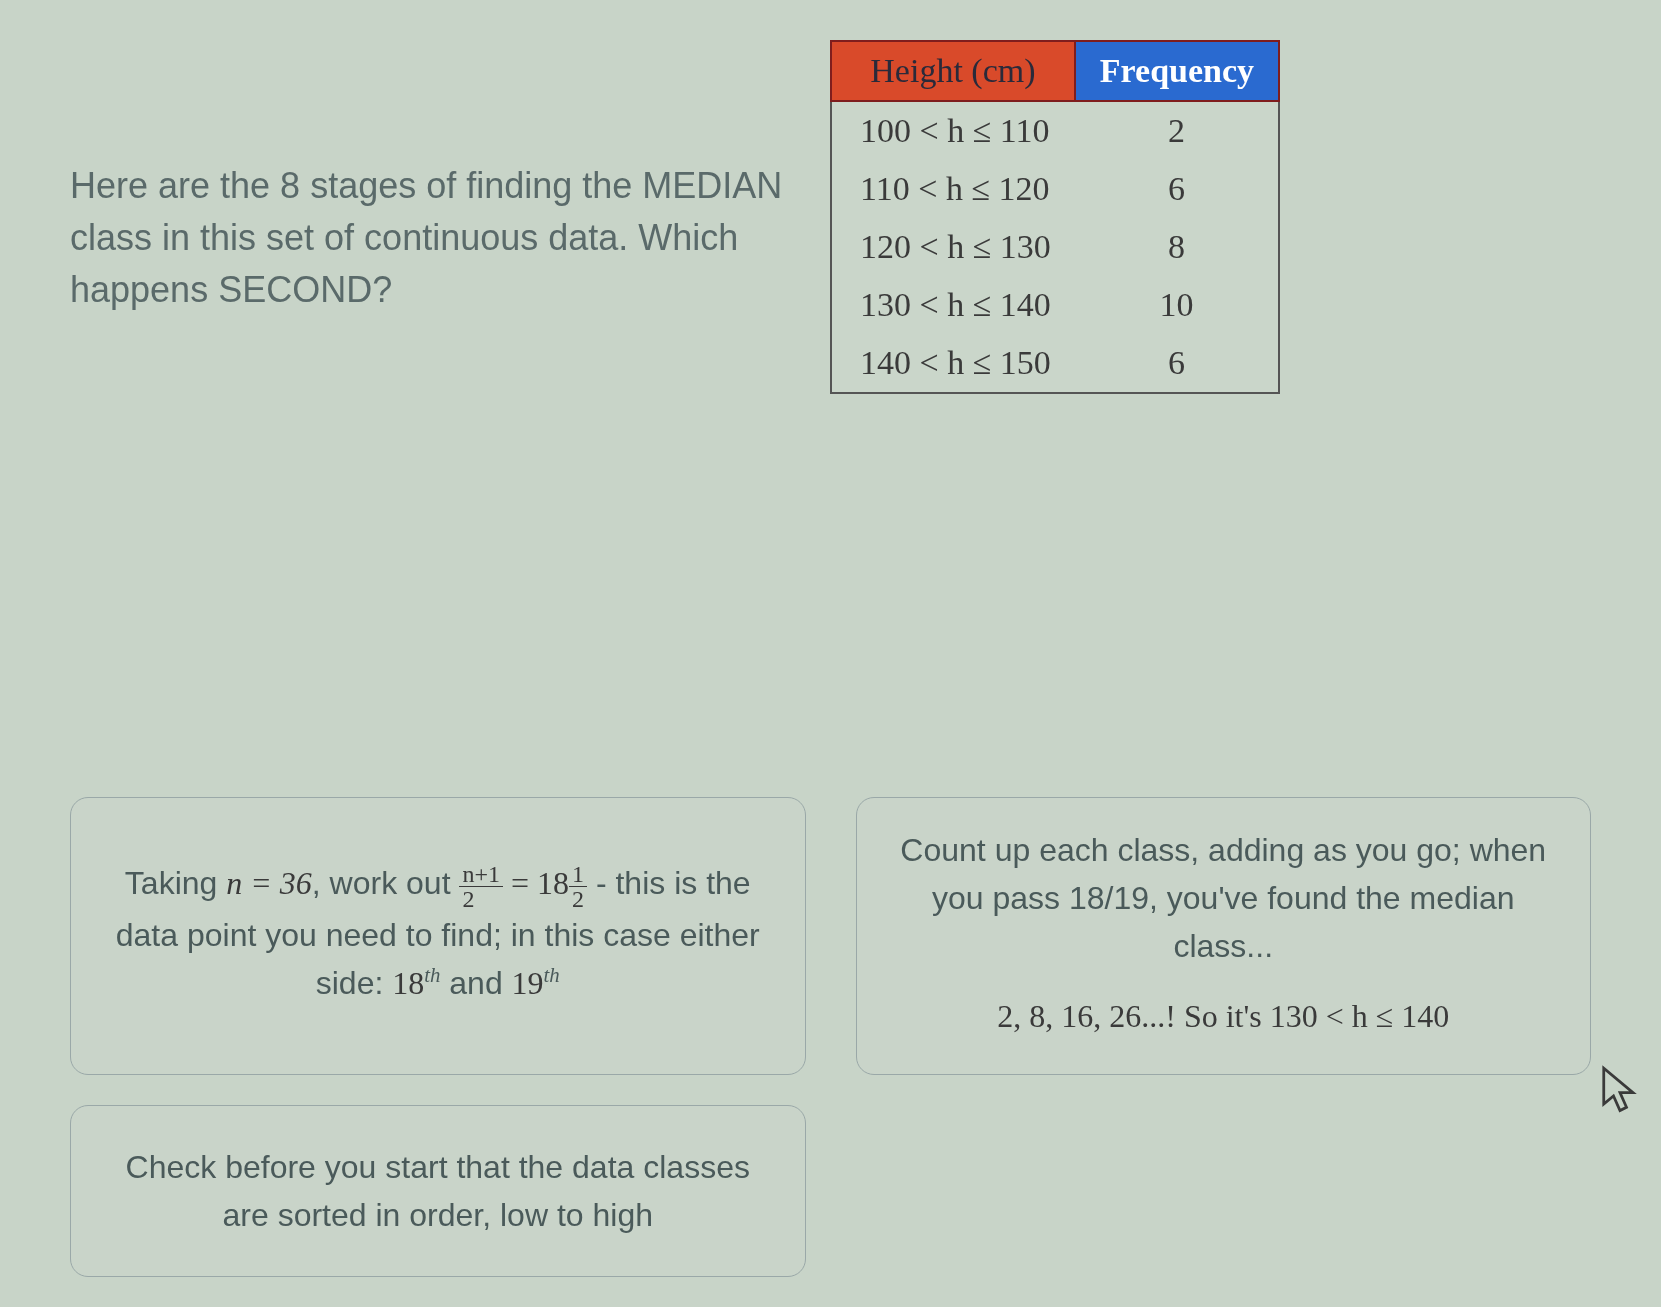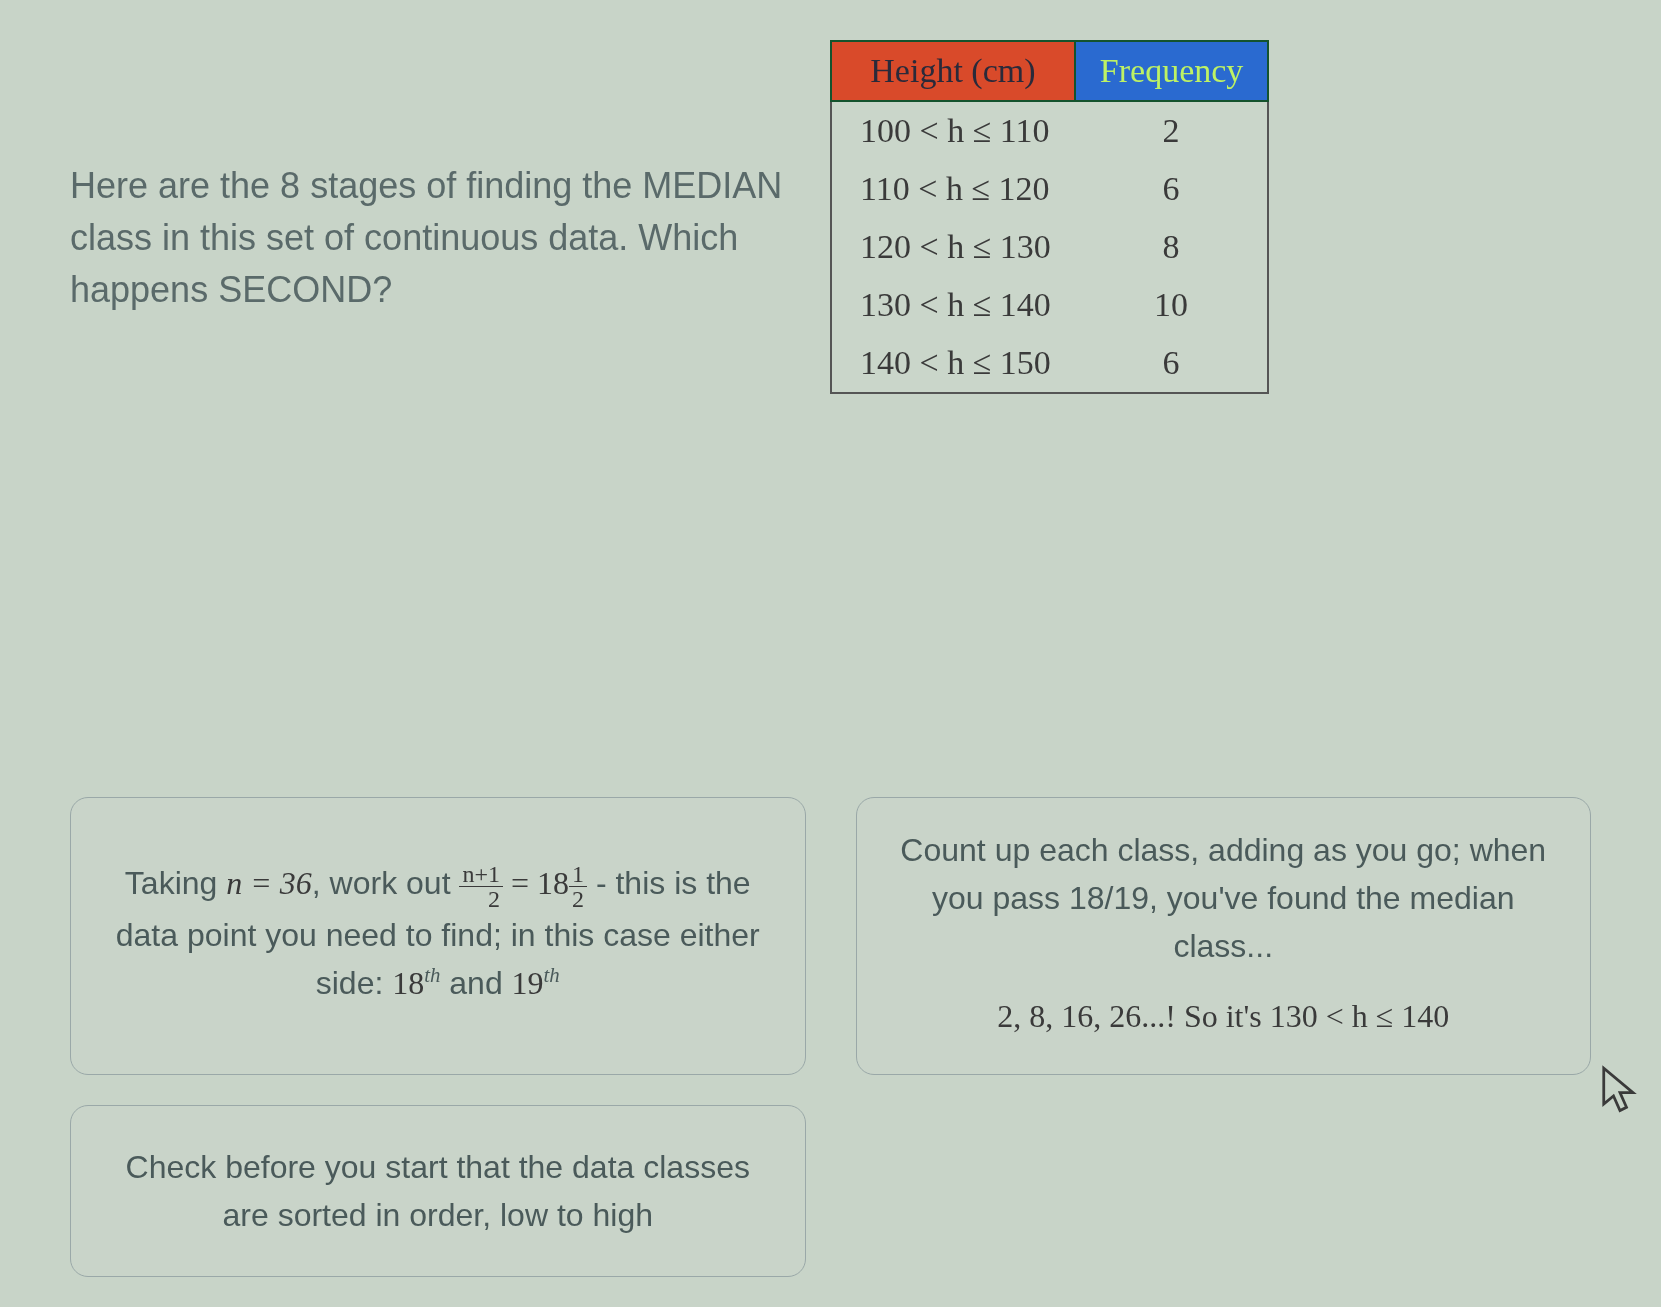--- a/index.html
+++ b/index.html
@@ -41,30 +41,31 @@
     margin-top: 0;
     margin-right: 60px;
     background: rgba(255,255,255,0.05);
   }
   .freq-table th, .freq-table td {
     padding: 10px 24px;
     text-align: center;
     font-weight: normal;
   }
   .freq-table th {
-    border: 2px solid #14532d;
+    border: 2px solid #7f1d1d;
     font-family: Georgia, "Times New Roman", serif;
   }
   .freq-table th.height-h {
     background: #d94a2a;
     color: #2a2a3a;
   }
   .freq-table th.freq-h {
     background: #2a6ad0;
-    color: #bef264;
+    color: #ffffff;
+    font-weight: bold;
   }
   .freq-table td.range {
     text-align: left;
     padding-left: 28px;
     font-family: Georgia, "Times New Roman", serif;
   }
   .freq-table td.val {
     text-align: center;
     font-family: Georgia, "Times New Roman", serif;
   }
@@ -96,21 +97,21 @@
     font-family: Georgia, "Times New Roman", serif;
     color: #3a3a3a;
   }
   .answer-card.small {
     min-height: 120px;
     padding: 37px 30px;
   }
   .frac {
     display: inline-block;
     vertical-align: middle;
-    text-align: right;
+    text-align: left;
     font-family: Georgia, "Times New Roman", serif;
     line-height: 1;
   }
   .frac .num { display:block; border-bottom: 1.5px solid #3a3a3a; padding: 0 3px; font-size: 0.75em;}
   .frac .den { display:block; padding: 0 3px; font-size: 0.75em;}
   sup.ord { font-size: 0.65em; font-style: italic; font-family: Georgia, serif; margin-top: 40px;}
   .cursor-icon {
     position: absolute;
     right: 20px;
     bottom: 190px;

